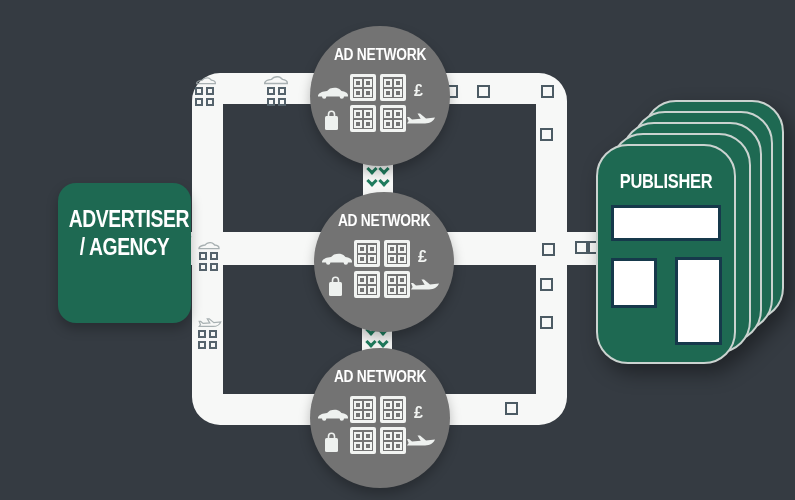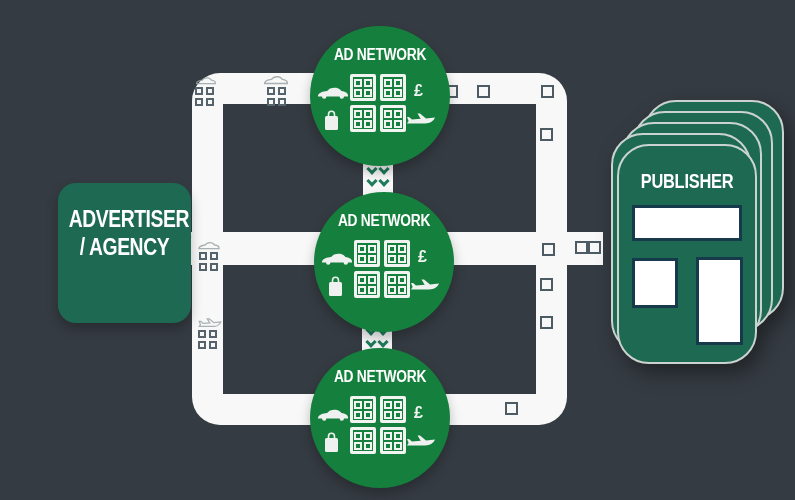--- a/index.html
+++ b/index.html
@@ -38,21 +38,21 @@
     margin-left:28px;
   }
   .advertiser .line{
     font-weight:bold;font-size:23px;line-height:28px;letter-spacing:-.5px;
     transform:scaleX(.84);transform-origin:center;
   }
   .advertiser .pad{padding-top:22px;}
 
   
   .circle{
-    width:140px;height:140px;border-radius:50%;background:#15803d;z-index:3;
+    width:140px;height:140px;border-radius:50%;background:#737373;z-index:3;
     color:#fff;box-shadow:0 6px 12px rgba(0,0,0,.25);
   }
   .circle .label{
     position:absolute;left:0;right:0;top:20px;text-align:center;
     font-weight:bold;font-size:16px;letter-spacing:-.3px;
     transform:scaleX(.86);transform-origin:center;
   }
   .adgrid{
     position:absolute;left:40px;top:48px;
     display:grid;grid-template-columns:repeat(2,26px);grid-auto-rows:27px;gap:4px;
@@ -312,21 +312,21 @@
     <svg class="ic-plane" viewBox="0 0 30 13">
         <path d="M1 11 L19 11 C24 11 28 8 29 5 L20 6 L14 1 L11.5 1 L14.7 6.3 L6 7 L3 4.5 L1 4.5 L2.6 8.6 Z" fill="#eef1ef"></path>
       </svg>
   </div>
 
   <div class="abs pubstack">
     <div class="card" style="left:51px;top:7px"></div>
     <div class="card" style="left:40px;top:18px"></div>
     <div class="card" style="left:29px;top:29px"></div>
     <div class="card" style="left:18px;top:40px"></div>
-    <div class="card front" style="left:24px;top:51px">
+    <div class="card front" style="left:3px;top:51px">
       <div class="title">PUBLISHER</div>
       <div class="slot banner"></div>
       <div class="slot square"></div>
       <div class="slot tall"></div>
     </div>
   </div>
 
 </div>
 
 </body></html>

